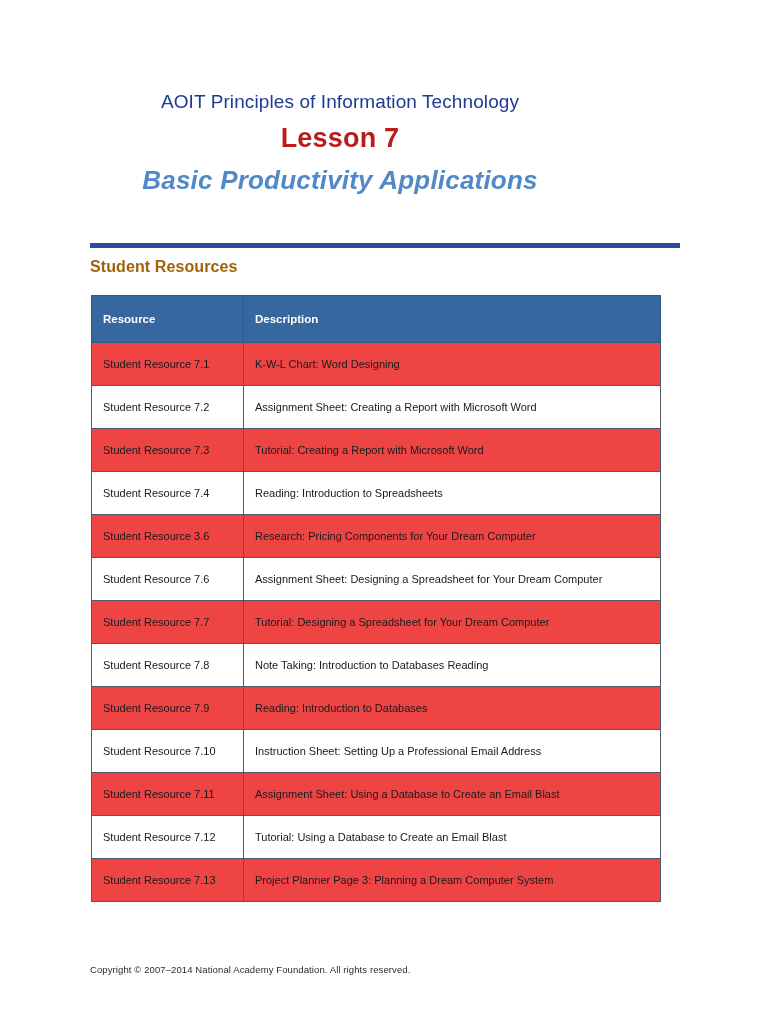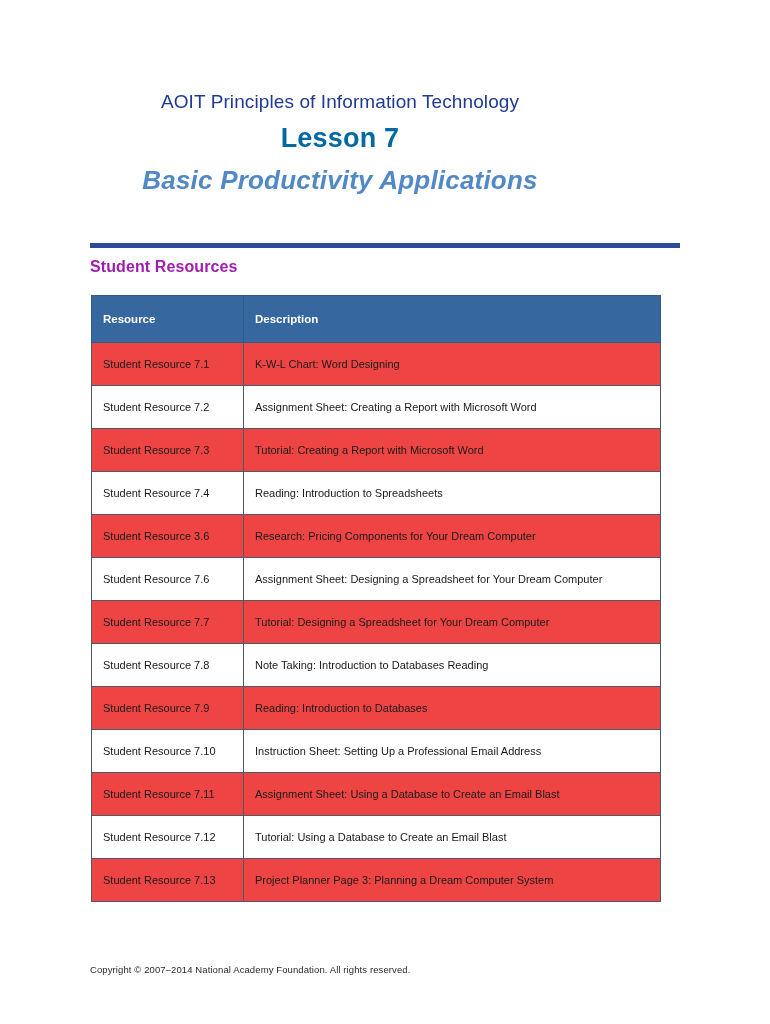--- a/index.html
+++ b/index.html
@@ -32,21 +32,21 @@
   .course-title {
     font-size: 19px;
     font-weight: 400;
     color: #1f3a93;
     line-height: 28px;
     letter-spacing: 0.1px;
   }
   .lesson-title {
     font-size: 27px;
     font-weight: 700;
-    color: #0369a1;
+    color: #b91c1c;
     line-height: 40px;
     margin-top: 2px;
     letter-spacing: 0.2px;
   }
   .lesson-subtitle {
     font-size: 26px;
     font-weight: 700;
     color: #5189c6;
     line-height: 38px;
     margin-top: 3px;
@@ -62,21 +62,21 @@
     width: 590px;
     height: 5px;
     background: #2b4a9b;
   }
   .section-heading {
     position: absolute;
     left: 90px;
     top: 258px;
     font-size: 16px;
     font-weight: 700;
-    color: #a21caf;
+    color: #a16207;
     letter-spacing: 0.1px;
   }
 
   
   .resource-table {
     position: absolute;
     left: 91px;
     top: 295px;
     width: 570px;
     border-collapse: collapse;

